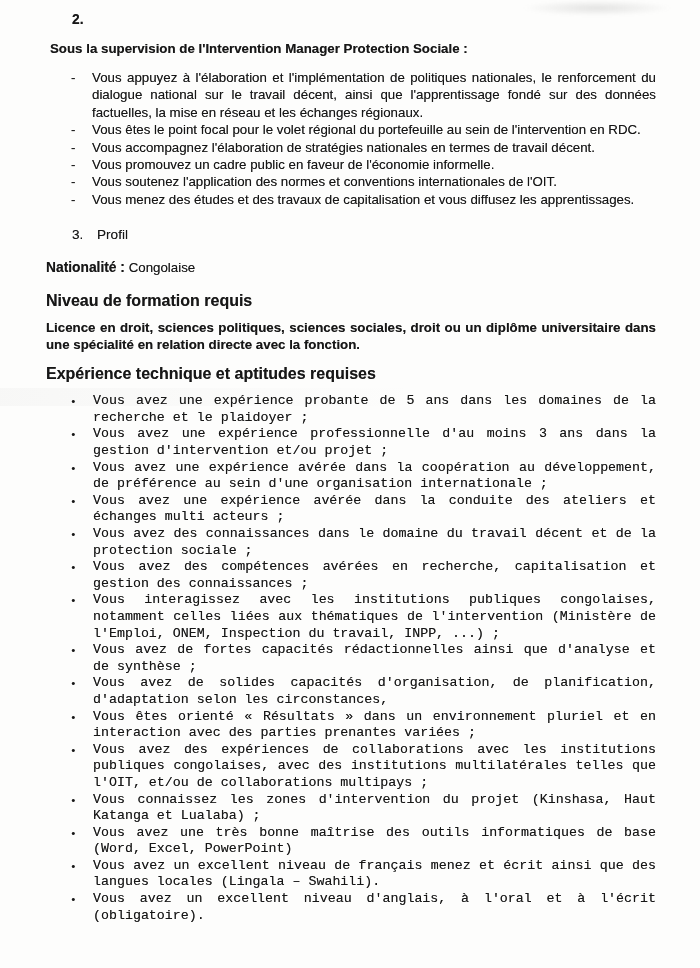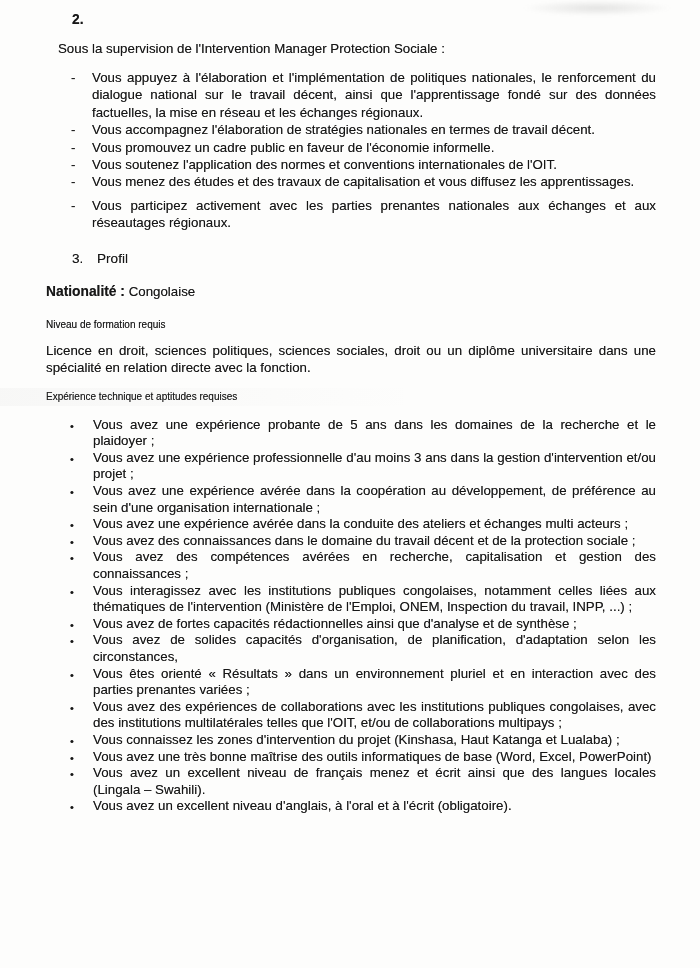--- a/index.html
+++ b/index.html
@@ -40,22 +40,23 @@
   .h-row {
     display: flex;
     padding-left: 26px;
     line-height: 17px;
   }
   .h-row .num { width: 25px; flex: 0 0 25px; }
   .h-bold { font-weight: bold; font-size: 13.8px; }
   .h-plain { font-weight: normal; font-size: 13.6px; }
 
   .intro {
-    margin: 12px 0 0 12px;
+    margin: 12px 0 0 4px;
     line-height: 17px;
+    font-weight: bold;
   }
 
   ul.dash-list {
     list-style: none;
     margin: 12px 0 0 0;
     padding: 0;
   }
   ul.dash-list li {
     position: relative;
     padding-left: 46px;
@@ -73,40 +74,42 @@
   .profil-row { margin-top: 18px; }
 
   .label-line {
     margin: 16px 0 16px 0;
     line-height: 17px;
   }
   .label-line .lbl { font-weight: bold; font-size: 13.8px; }
 
   .bold-head {
     margin: 12px 0 0 0;
-    font-weight: normal;
-    font-size: 10px;
+    font-weight: bold;
+    font-size: 16px;
     line-height: 17.5px;
   }
   .body-just {
     margin: 9px 0 0 0;
     text-align: justify;
     line-height: 17px;
+    font-weight: bold;
   }
 
   ul.dot-list {
     list-style: none;
     margin: 11px 0 0 0;
     padding: 0;
   }
   ul.dot-list li {
     position: relative;
     padding-left: 47px;
     text-align: justify;
     line-height: 16.6px;
+    font-family: Liberation Mono, monospace;
   }
   ul.dot-list li::before {
     content: "\2022";
     position: absolute;
     left: 24px;
     top: 1px;
     font-size: 11px;
   }
 </style>
 </head>
@@ -117,25 +120,25 @@
   <div class="smudge-mid"></div>
 
   <div class="h-row h-bold">
     <span class="num">2.</span>
   </div>
 
   <p class="intro">Sous la supervision de l'Intervention Manager Protection Sociale  :</p>
 
   <ul class="dash-list">
     <li>Vous appuyez à l'élaboration et l'implémentation de politiques nationales, le renforcement du dialogue national sur le travail décent, ainsi que l'apprentissage fondé sur des données factuelles, la mise en réseau et les échanges régionaux.</li>
+    <li>Vous êtes le point focal pour le volet régional du portefeuille au sein de l'intervention en RDC.</li>
     <li>Vous accompagnez l'élaboration de stratégies nationales en termes de travail décent.</li>
     <li>Vous promouvez un cadre public en faveur de l'économie informelle.</li>
     <li>Vous soutenez l'application des normes et conventions internationales de l'OIT.</li>
     <li>Vous menez des études et des travaux de capitalisation et vous diffusez les apprentissages.</li>
-    <li class="gap-before">Vous participez activement avec les parties prenantes nationales aux échanges et aux réseautages régionaux.</li>
   </ul>
 
   <div class="h-row h-plain profil-row">
     <span class="num">3.</span>
     <span>Profil</span>
   </div>
 
   <p class="label-line">
     <span class="lbl">Nationalité :</span>
     <span>Congolaise</span>

